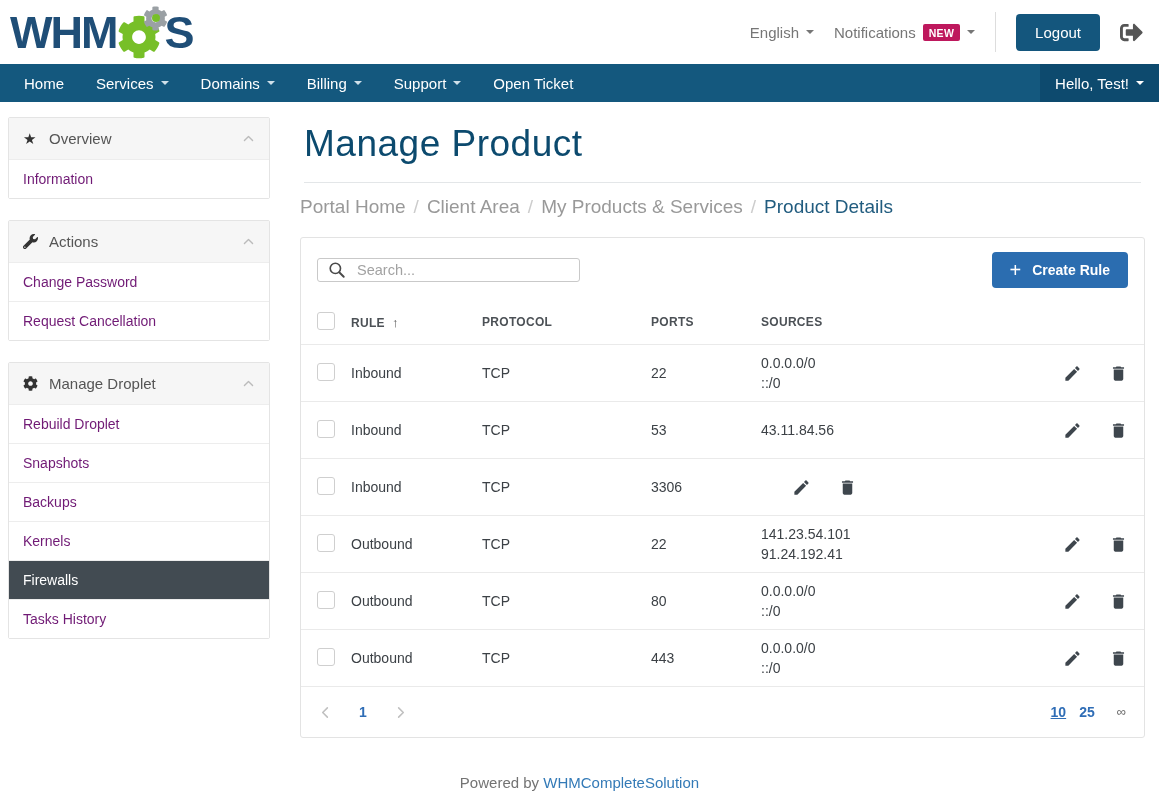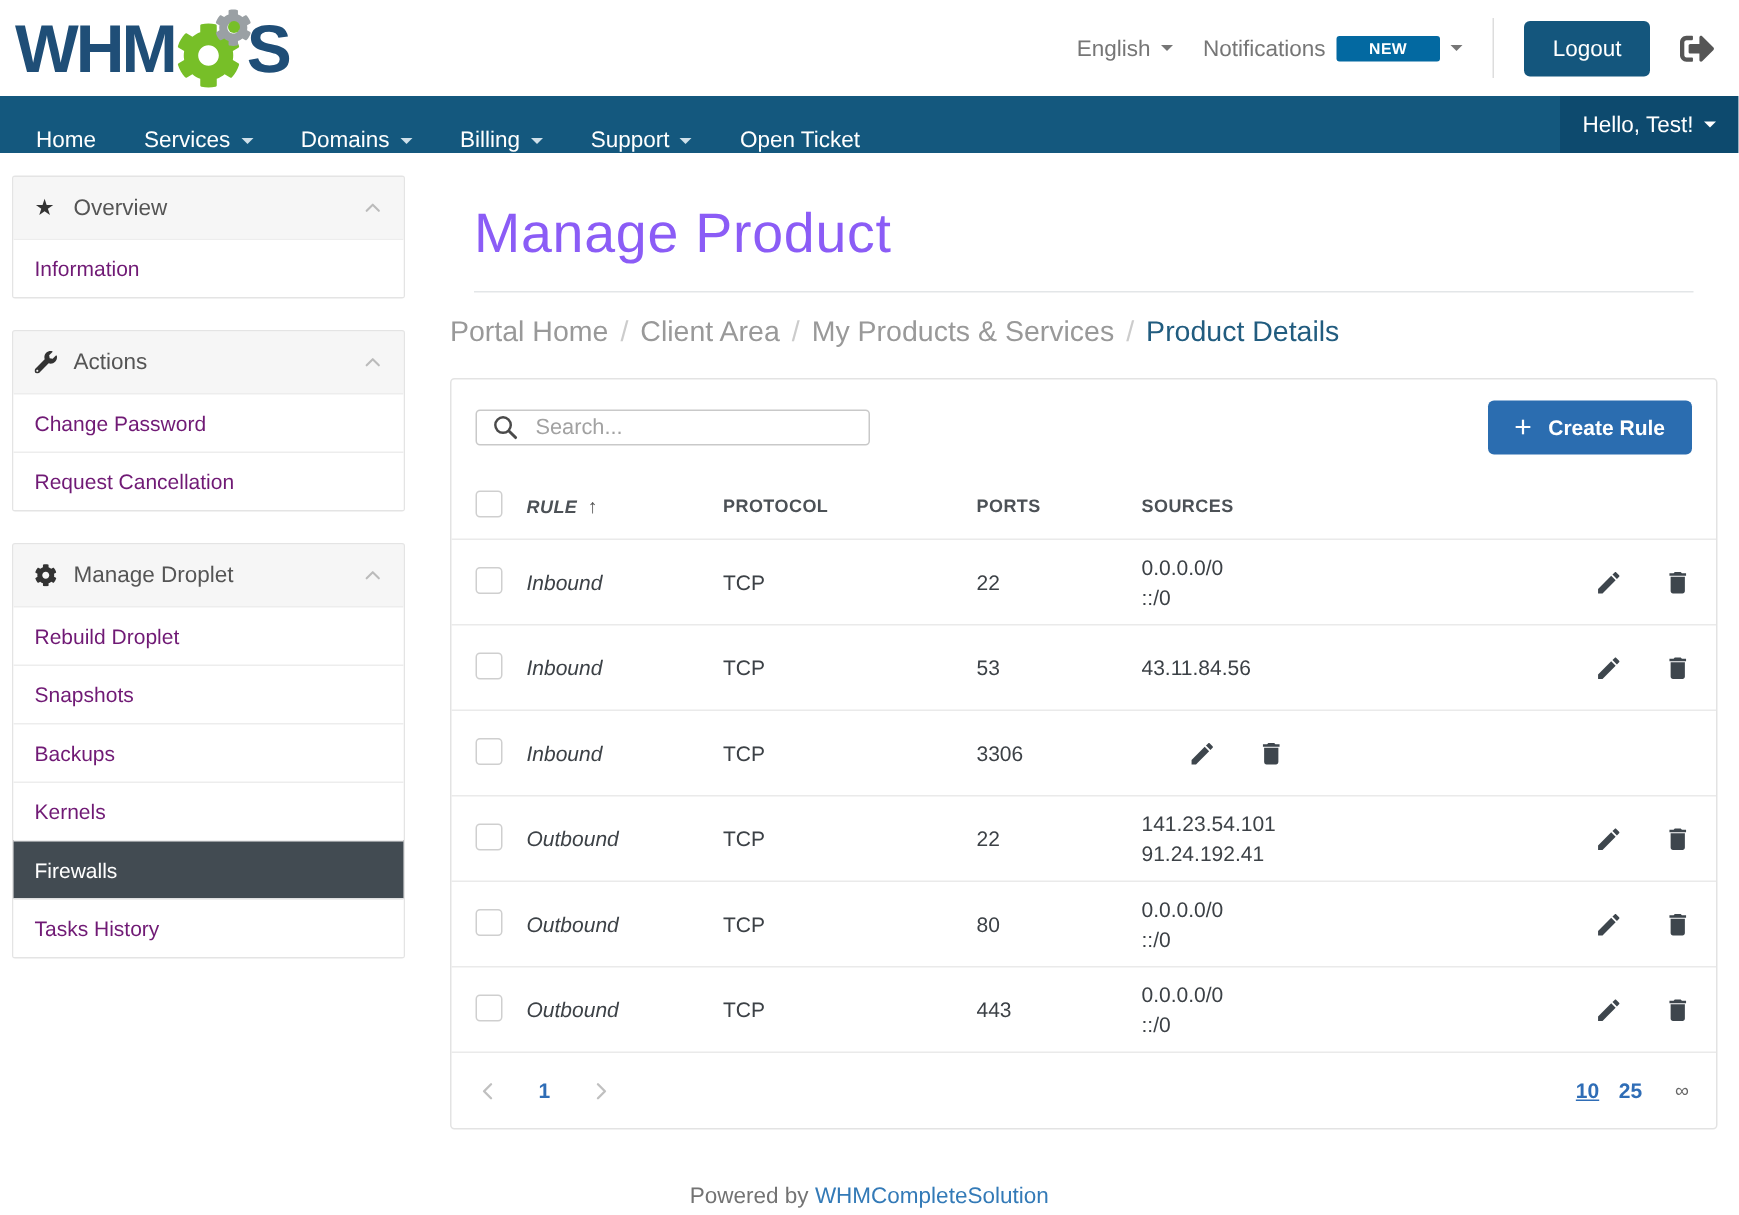--- a/index.html
+++ b/index.html
@@ -15,61 +15,61 @@
   .logo { display:flex; align-items:center; cursor:pointer; }
   .logo-txt { font-size:45px; font-weight:bold; color:#1f4e77; letter-spacing:-2px; line-height:1; }
   .logo-gears { position:relative; width:54px; height:56px; margin:0 -2px 0 0; }
   .logo-gears .big-cog { position:absolute; left:1px; bottom:1px; width:44px; height:44px; color:#77bf28; }
   .logo-gears .small-cog { position:absolute; right:2px; top:2px; width:25px; height:25px; color:#9aa0a4; }
   .logo-gears .dot { position:absolute; right:10px; top:10px; width:8px; height:8px; border-radius:50%; background:#77bf28; }
   .logo-s { margin-left:-4px; }
   .topbar-right { display:flex; align-items:center; gap:20px; color:#767676; font-size:15px; }
   .tb-link { display:flex; align-items:center; cursor:pointer; }
   .caret { width:0; height:0; border-left:4px solid transparent; border-right:4px solid transparent; border-top:4px solid currentColor; display:inline-block; margin-left:7px; }
-  .badge-new { background:#0369a1; color:#fff; font-size:10.5px; font-weight:bold; padding:3px 22px 2px; border-radius:2px; margin-left:7px; letter-spacing:.3px;text-align:right; }
+  .badge-new { background:#be185d; color:#fff; font-size:10.5px; font-weight:bold; padding:3px 6px 2px; border-radius:2px; margin-left:7px; letter-spacing:.3px;text-align:right; }
   .vdivider { width:1px; height:40px; background:#ddd; }
   .logout-btn { background:#14567d; color:#fff; border:none; border-radius:4px; padding:10px 19px; font-size:15px; font-family:inherit; cursor:pointer; }
   .signout-icon { width:23px; height:23px; color:#555; cursor:pointer; }
   
   .navbar { height:38px; background:#14587e; display:flex; align-items:stretch; justify-content:space-between; }
-  .nav-left { display:flex; align-items:flex-end; padding-left:8px; }
+  .nav-left { display:flex; align-items:center; padding-left:8px; }
   .nav-item { display:flex; align-items:center; padding:0 16px; color:#fff; font-size:15px; cursor:pointer; text-decoration:none; }
   .nav-item .caret { border-top-color:#cfe0ea; }
   .nav-user { display:flex; align-items:center; background:#0d4a6e; color:#fff; font-size:15px; padding:0 15px; cursor:pointer; }
   
   .content { display:flex; gap:30px; padding:15px 14px 0 8px; align-items:flex-start; }
   .sidebar { width:262px; flex:none; }
   .panel { border:1px solid #e4e4e4; border-radius:2px; margin-bottom:21px; background:#fff; }
   .panel-header { background:#f6f6f6; padding:12px 14px; color:#555; font-size:15px; display:flex; align-items:center; cursor:pointer; }
   .panel-header .ph-icon { width:16px; margin-right:10px; color:#333; display:inline-flex; }
   .panel-header .ph-icon svg { width:15px; height:15px; }
   .panel-header .star { font-size:15px; line-height:1; color:#333; }
   .panel-header .chev { margin-left:auto; width:13px; height:13px; color:#bbb; }
   .panel-item { padding:11px 14px; font-size:14px; color:#701a75; border-top:1px solid #ededed; cursor:pointer; background:#fff; }
   .panel-item.active { background:#424b52; color:#fff; }
   .main { flex:1; min-width:0; }
-  h1.page-title { margin:16px; padding:2px 0 17px; font-size:37px; font-weight:300; color:#8b5cf6; border-bottom:1px solid #e3e6e8; letter-spacing:.5px; }
+  h1.page-title { margin:4px; padding:2px 0 17px; font-size:37px; font-weight:300; color:#0c4a6e; border-bottom:1px solid #e3e6e8; letter-spacing:.5px; }
   .breadcrumb { margin-top:13px; font-size:19px; color:#999; }
   .breadcrumb .sep { color:#ccc; margin:0 8px; }
   .breadcrumb .bc-item { color:#999; text-decoration:none; cursor:pointer; }
   .breadcrumb .bc-item.active { color:#215c7f; cursor:default; }
   
   .card { margin-top:19px; border:1px solid #e3e3e3; border-radius:3px; background:#fff; }
   .card-top { display:flex; align-items:center; justify-content:space-between; padding:14px 16px 12px; }
   .searchbox { width:263px; height:24px; border:1px solid #c9c9c9; border-radius:3px; display:flex; align-items:center; padding:0 10px; gap:9px; background:#fff; }
   .searchbox svg { width:18px; height:18px; flex:none; }
   .searchbox input { border:none; outline:none; flex:1; font-size:14.5px; font-family:inherit; color:#333; background:transparent; min-width:0; }
   .searchbox input::placeholder { color:#a2a2a2; }
   .create-btn { background:#2b6db0; color:#fff; border:none; border-radius:4px; padding:10px 18px; font-size:14px; font-weight:bold; font-family:inherit; display:flex; align-items:center; gap:11px; cursor:pointer; }
   .create-btn .plus { font-size:20px; font-weight:400; line-height:14px; }
   
   .trow { display:flex; align-items:center; padding:0 16px; min-height:57px; border-top:1px solid #eaeaea; }
   .trow.thead { min-height:44px; border-top:none; font-size:12px; font-weight:bold; color:#4c5156; letter-spacing:.3px; }
   .col-cb { width:34px; flex:none; }
-  .col-rule { width:131px; flex:none;font-style:italic; }
+  .col-rule { width:131px; flex:none; }
   .col-protocol { width:169px; flex:none; }
   .col-ports { width:110px; flex:none; }
   .col-sources { flex:1; min-width:0; }
   .col-actions { width:96px; flex:none; display:flex; justify-content:flex-end; gap:27px; align-items:center; }
   .cbox { width:18px; height:18px; border:1px solid #cfcfcf; border-radius:3px; background:#fff; display:inline-block; cursor:pointer; }
   .sort-arrow { font-weight:400; font-size:13px; color:#555; margin-left:7px; }
   .cell-text { font-size:14px; color:#3c4146; }
   .src-line { font-size:14px; color:#3c4146; line-height:20px; }
   .act-icon { width:19px; height:19px; color:#3e464d; cursor:pointer; }
   

